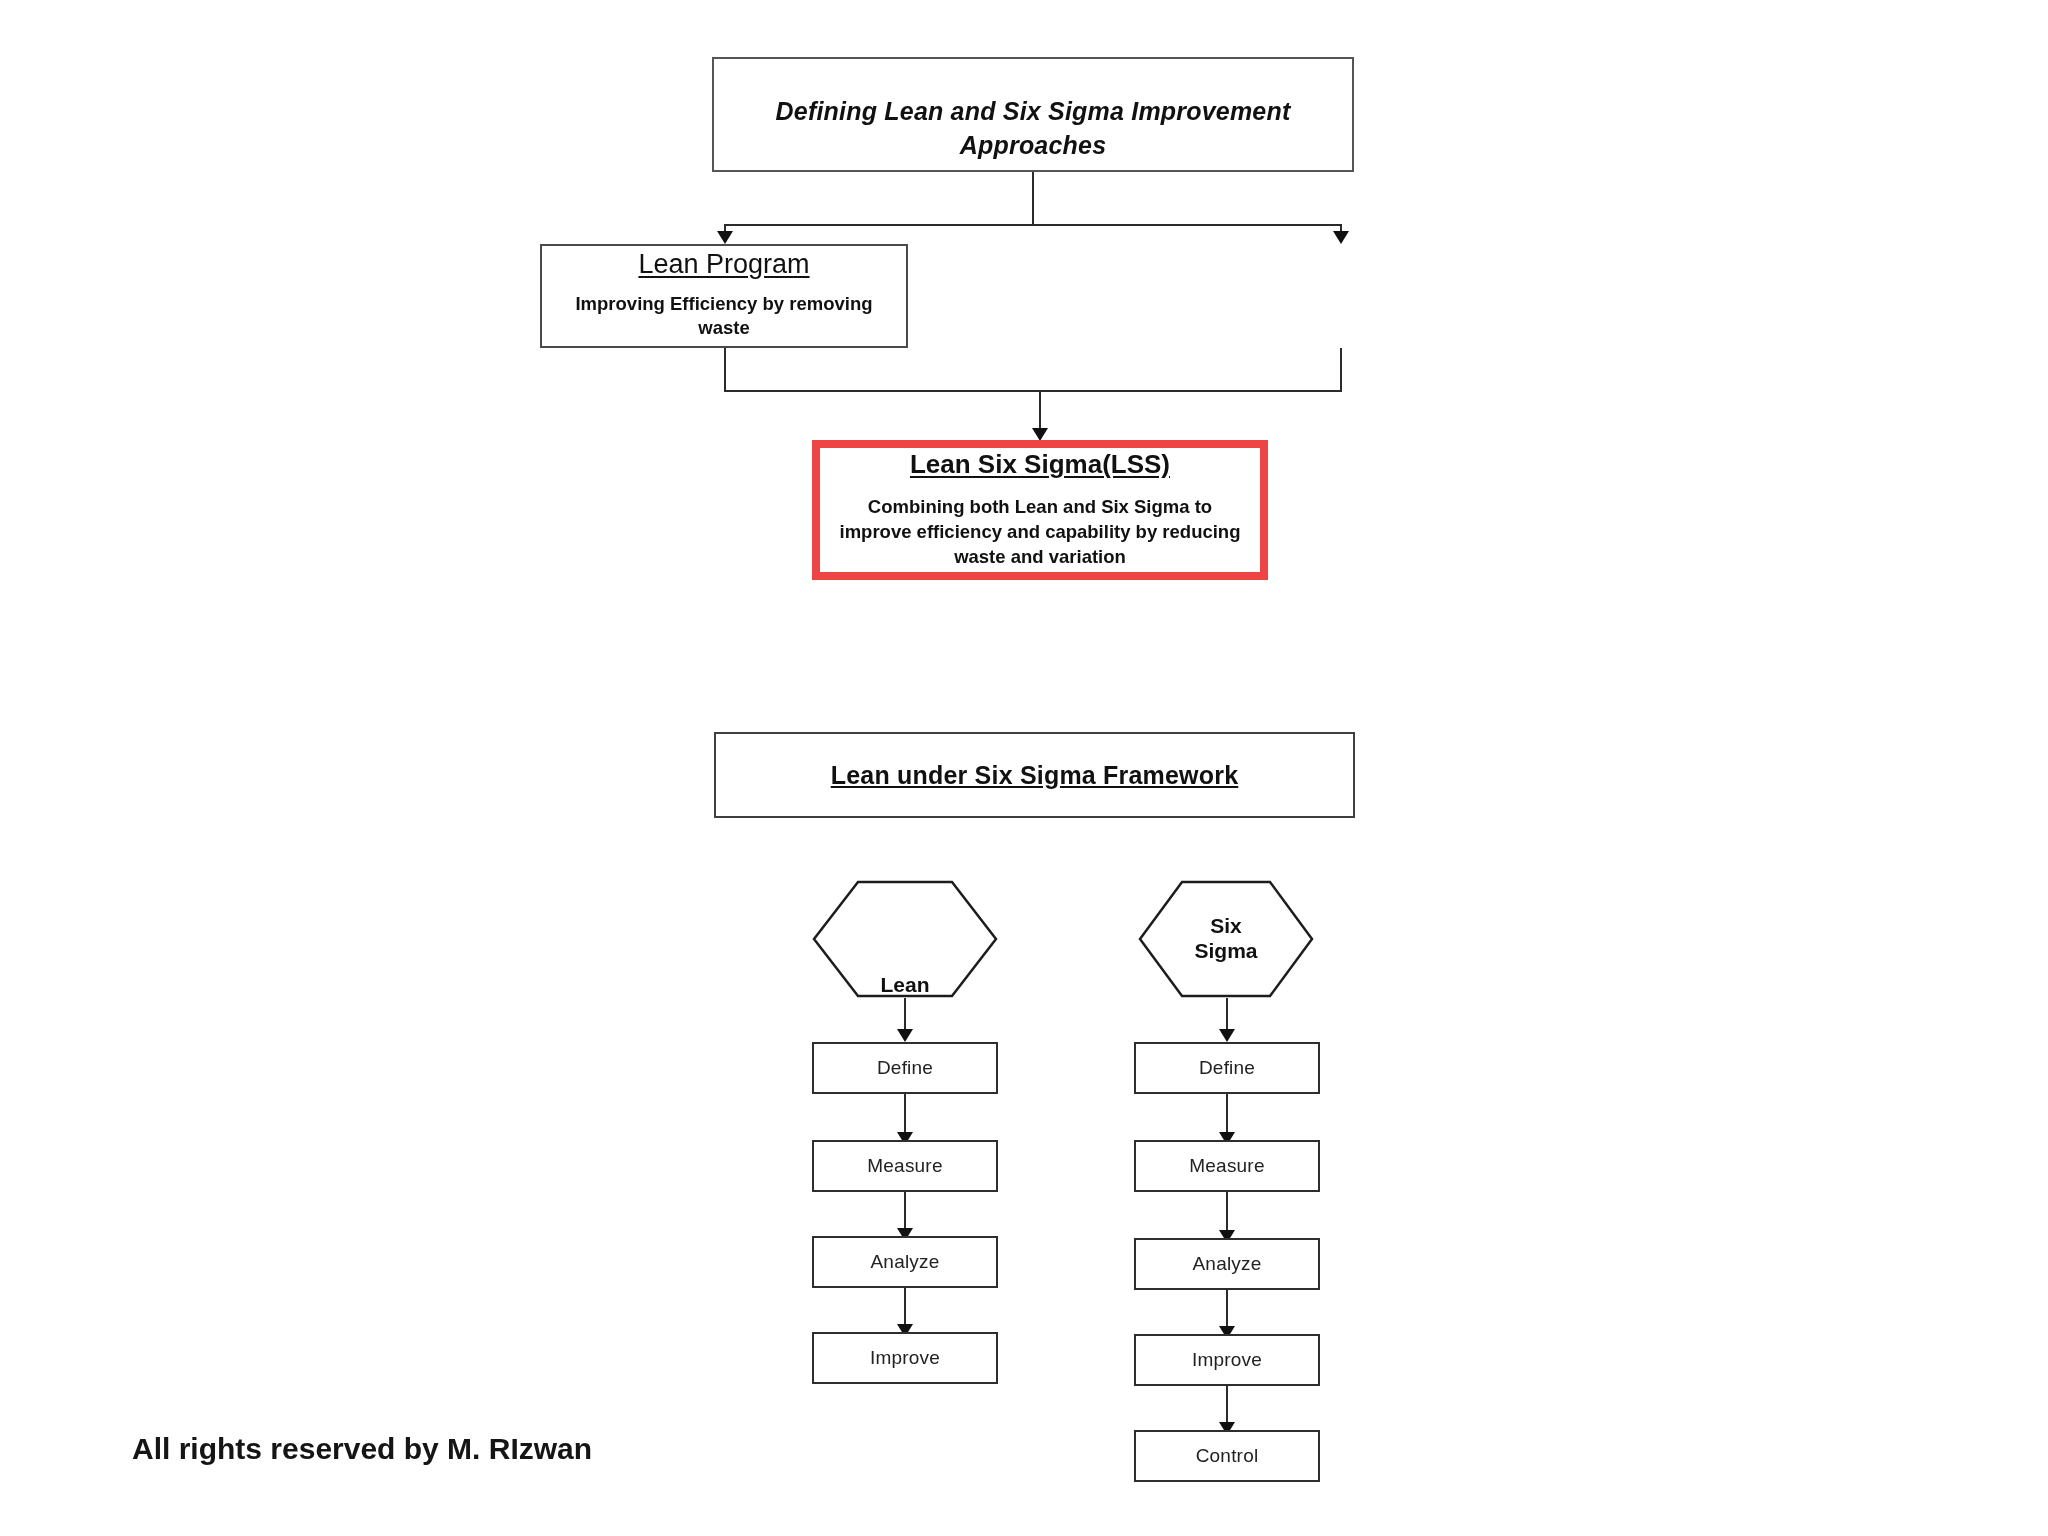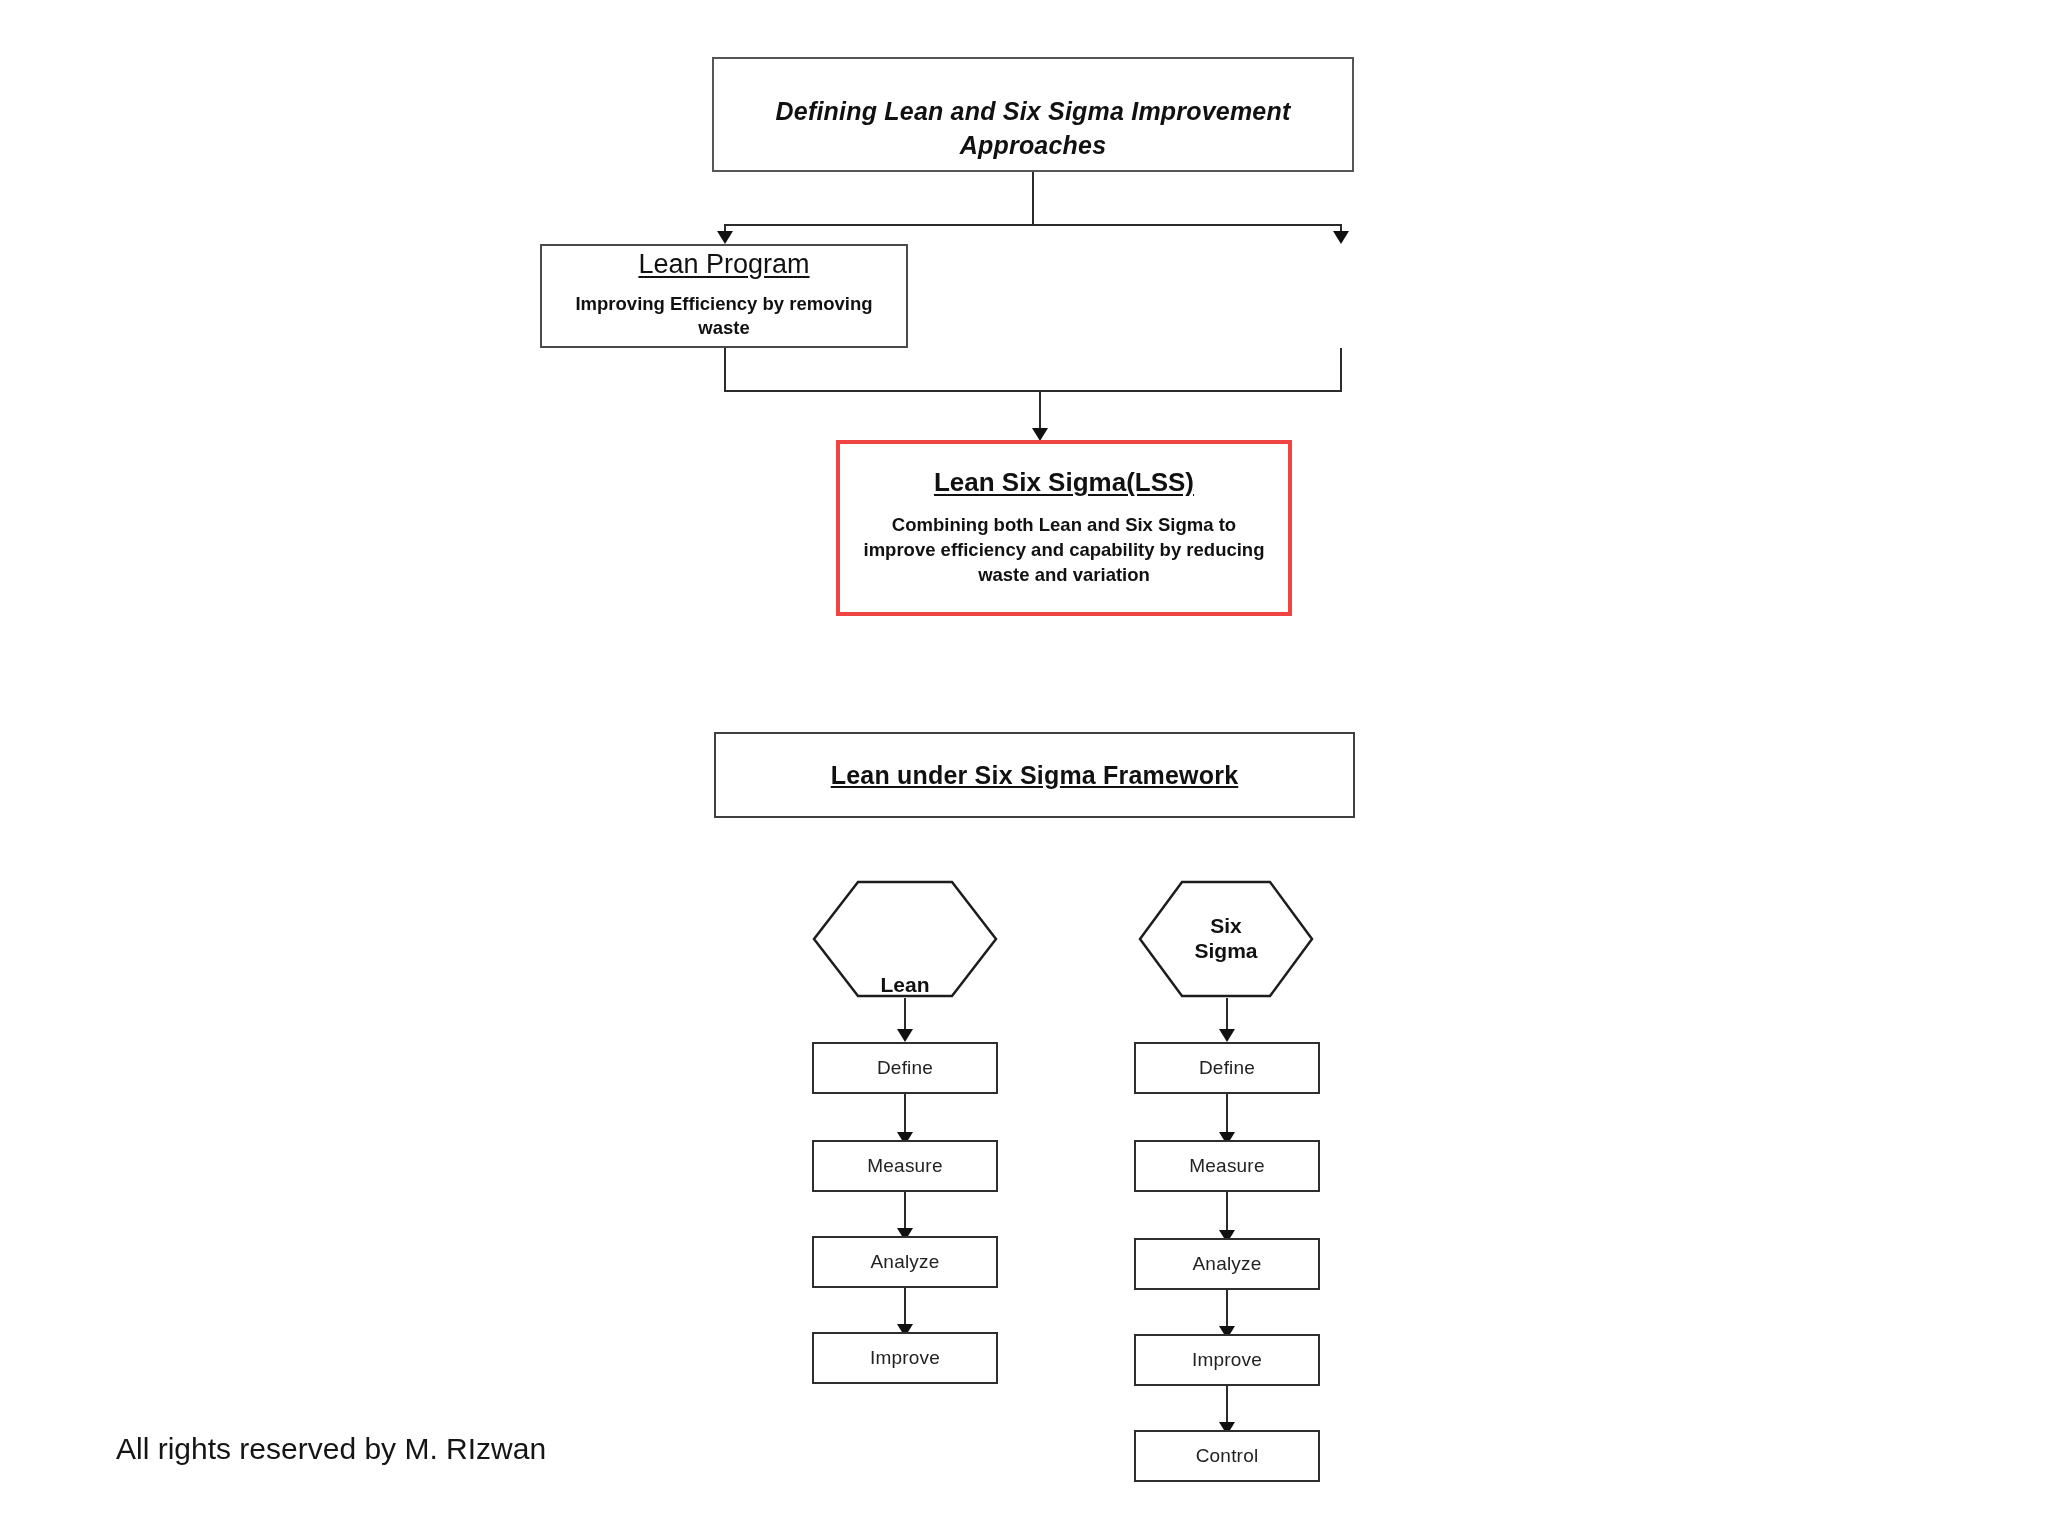--- a/index.html
+++ b/index.html
@@ -73,24 +73,23 @@
     font-weight: bold;
     line-height: 1.28;
     padding: 0 10px;
   }
 
   
   #lss-box {
     left: 812px;
     top: 440px;
     width: 456px;
-    height: 176px;
-    border: 4px solid #ef4444;
+    height: 140px;
+    border: 8px solid #ef4444;
     padding: 8px 10px;
-    margin-left: 24px;
   }
   #lss-box .lss-head {
     font-size: 26px;
     font-weight: bold;
     text-decoration: underline;
     text-underline-offset: 3px;
     margin-bottom: 16px;
     line-height: 1.1;
   }
   #lss-box .lss-sub {
@@ -167,24 +166,24 @@
     justify-content: center;
     font-size: 19px;
     font-weight: 400;
     color: #222222;
     letter-spacing: 0.2px;
   }
 
   
   #footer-credit {
     position: absolute;
-    left: 116px;
+    left: 132px;
     top: 1432px;
     font-size: 30px;
-    font-weight: 400;
+    font-weight: 700;
     color: #151515;
     white-space: nowrap;
   }
 </style>
 </head>
 <body>
 
 <div id="page">
 
   <div class="box" id="title-box">

